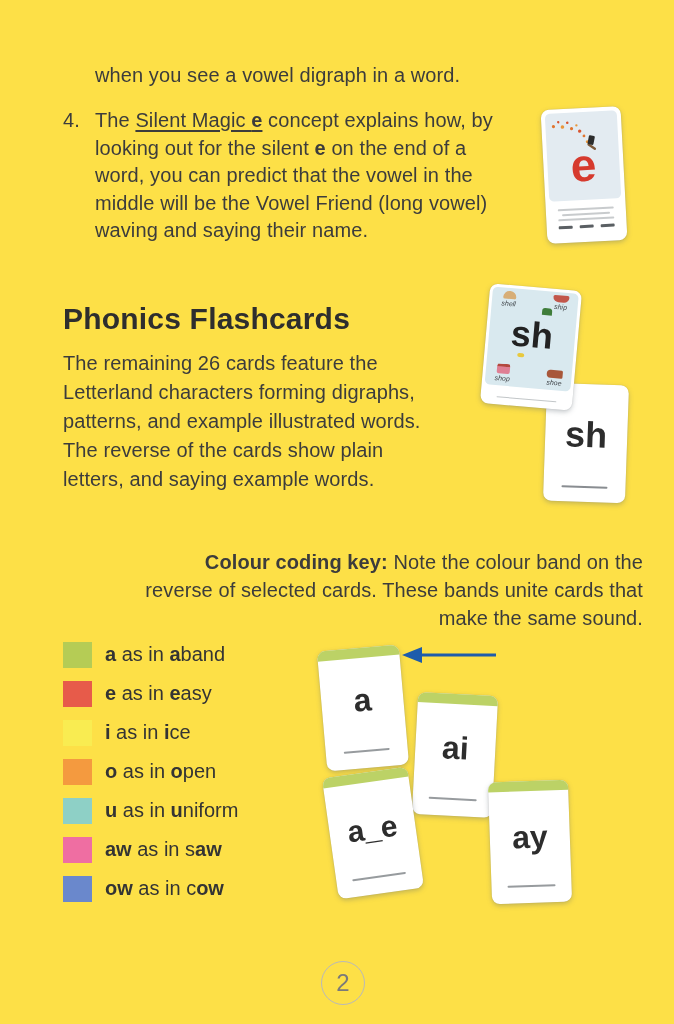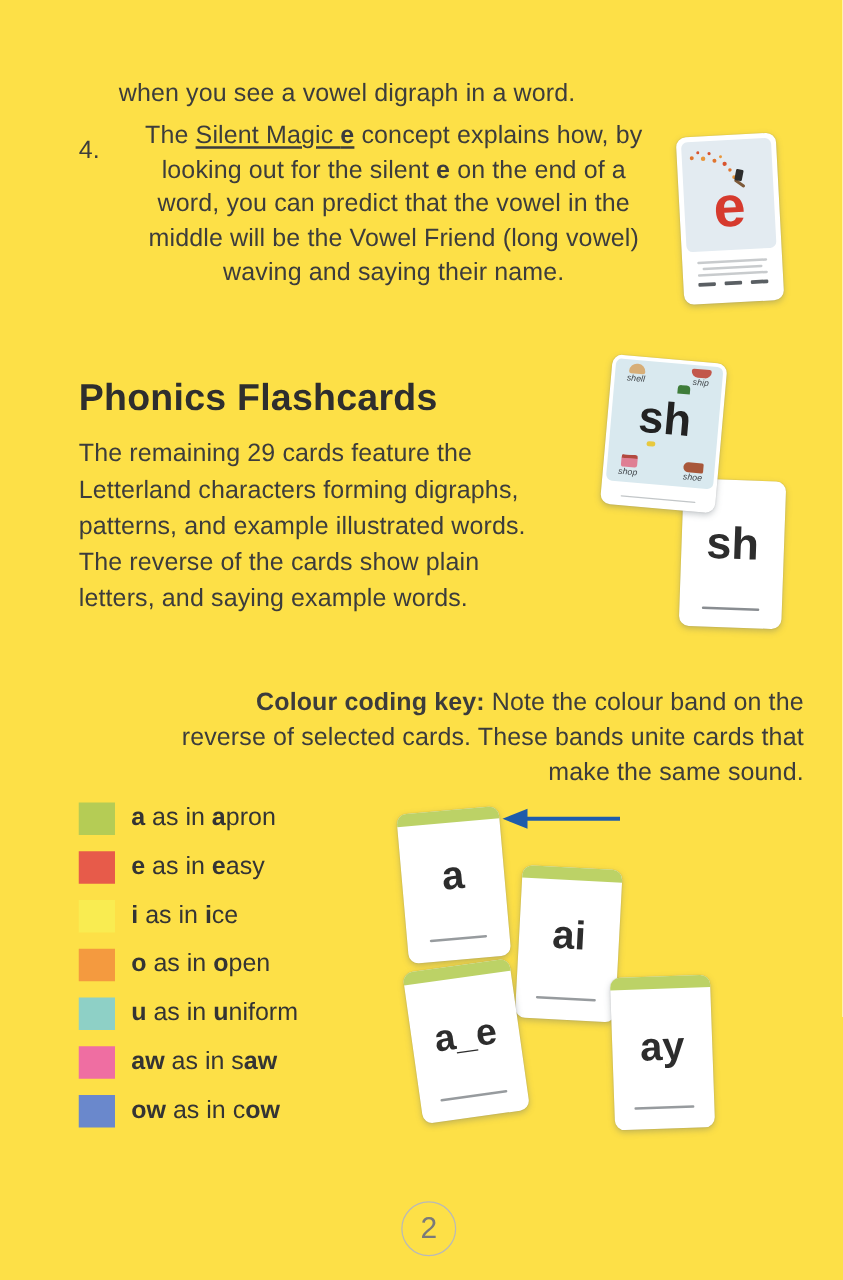--- a/index.html
+++ b/index.html
@@ -46,21 +46,21 @@
   }
 </style>
 </head>
 <body>
 
 <div id="page">
 
   <div class="abs body-text" style="left:95px; top:62px;">when you see a vowel digraph in a word.</div>
 
   <div class="abs body-text" style="left:63px; top:107px;">4.</div>
-  <div class="abs body-text" style="left:95px; top:95px; width:440px;text-align:center;">
+  <div class="abs body-text" style="left:95px; top:107px; width:440px;">
     <div><span>The </span><span class="u">Silent Magic </span><span class="u b">e</span><span> concept explains how, by</span></div>
     <div><span>looking out for the silent </span><span class="b">e</span><span> on the end of a</span></div>
     <div>word, you can predict that the vowel in the</div>
     <div>middle will be the Vowel Friend (long vowel)</div>
     <div>waving and saying their name.</div>
   </div>
 
   <div class="card" style="left:544px; top:108px; width:80px; height:134px; transform:rotate(-3deg);">
     <div class="abs" style="left: 4px; top: 4px; right: 4px; height: 88px; border-radius: 5px; background: rgb(227, 235, 241);">
       <svg width="72" height="88" style="position:absolute;left:0;top:0;">
@@ -82,21 +82,21 @@
     <div class="microline" style="left:16px; top:105px; width:48px; height:1.5px; opacity:0.55;"></div>
     <div class="microline" style="left:12px; top:110px; width:56px; height:1.5px; opacity:0.55;"></div>
     <div class="microdash" style="left:12px; top:117px; width:14px;"></div>
     <div class="microdash" style="left:33px; top:117px; width:14px;"></div>
     <div class="microdash" style="left:54px; top:117px; width:14px;"></div>
   </div>
 
   <div class="abs heading" style="left:63px; top:302px;">Phonics Flashcards</div>
 
   <div class="abs para-text" style="left:63px; top:349px; width:450px;">
-    <div>The remaining 29 cards feature the</div>
+    <div>The remaining 26 cards feature the</div>
     <div>Letterland characters forming digraphs,</div>
     <div>patterns, and example illustrated words.</div>
     <div>The reverse of the cards show plain</div>
     <div>letters, and saying example words.</div>
   </div>
 
   <div class="card" style="left:485px; top:287px; width:92px; height:120px; transform:rotate(5deg); z-index:2;">
     <div class="abs" style="left: 3px; top: 3px; right: 3px; height: 98px; border-radius: 5px; background: rgb(217, 233, 239);">
       <div class="corner" style="left:4px; top:3px;">
         <span class="pic" style="width:13px; height:8px; background:#d7ae77; border-radius:7px 7px 2px 2px;"></span>
@@ -128,21 +128,21 @@
   </div>
 
   <div class="abs para-text" style="left:63px; top:548px; width:580px; line-height:28px;text-align:right;">
     <div><span class="b">Colour coding key:</span><span> Note the colour band on the</span></div>
     <div>reverse of selected cards. These bands unite cards that</div>
     <div>make the same sound.</div>
   </div>
 
   <div class="key-row" style="top:642px;">
     <div class="swatch" style="background: rgb(181, 204, 85);"></div>
-    <div class="key-label"><span class="b">a</span><span> as in </span><span></span><span class="b">a</span><span>pron</span></div>
+    <div class="key-label"><span class="b">a</span><span> as in </span><span></span><span class="b">a</span><span>band</span></div>
   </div>
   <div class="key-row" style="top:681px;">
     <div class="swatch" style="background: rgb(231, 91, 74);"></div>
     <div class="key-label"><span class="b">e</span><span> as in </span><span></span><span class="b">e</span><span>asy</span></div>
   </div>
   <div class="key-row" style="top:720px;">
     <div class="swatch" style="background: rgb(249, 236, 81);"></div>
     <div class="key-label"><span class="b">i</span><span> as in </span><span></span><span class="b">i</span><span>ce</span></div>
   </div>
   <div class="key-row" style="top:759px;">

